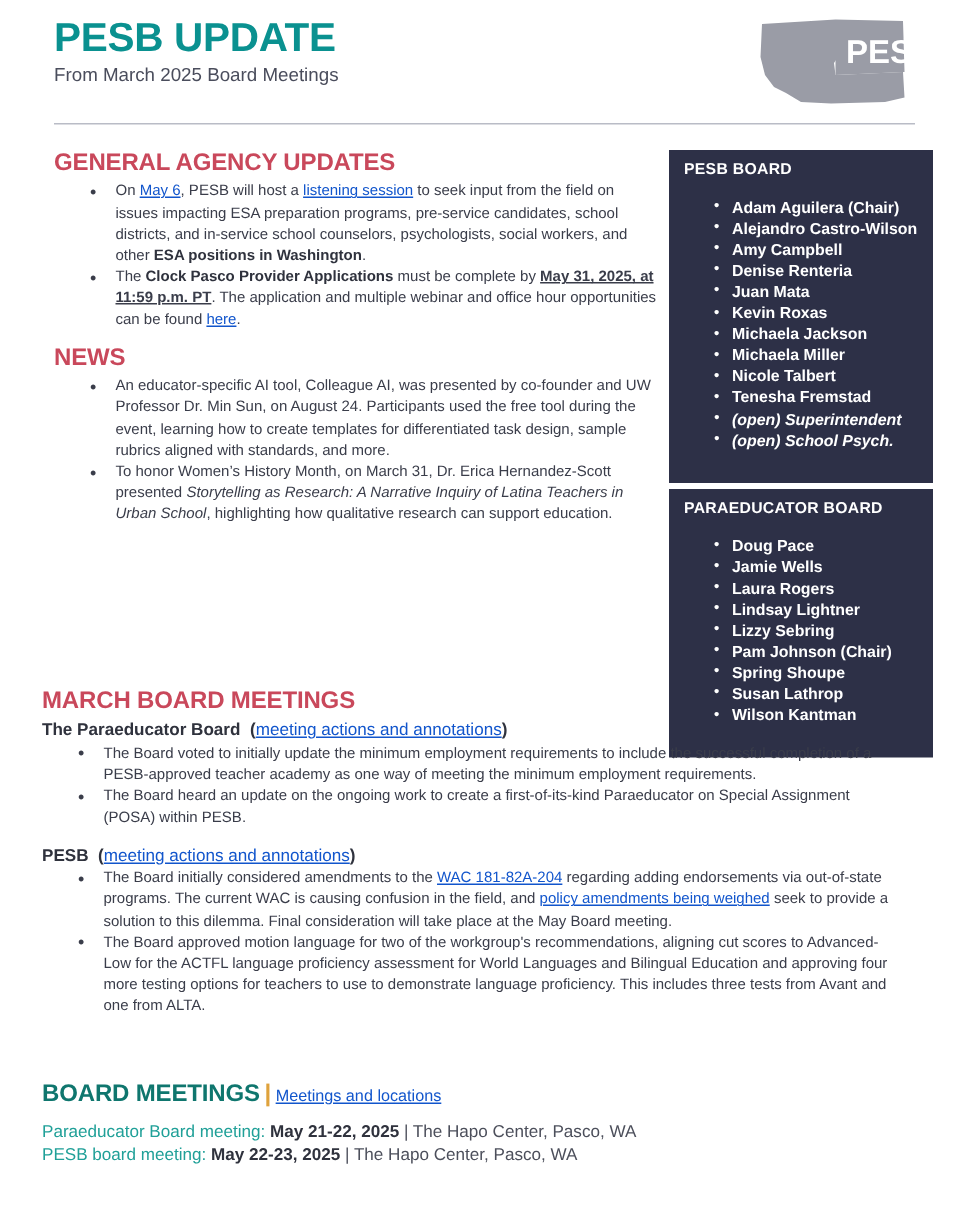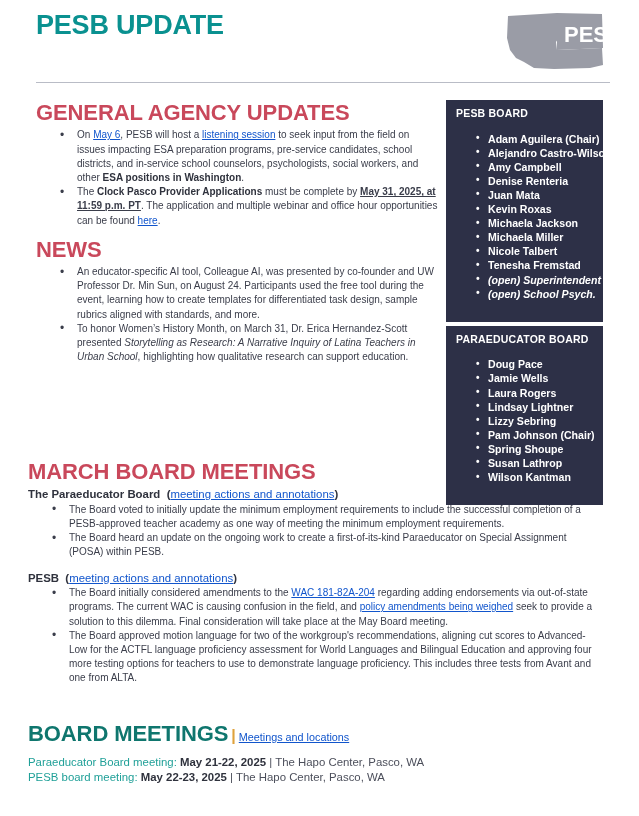--- a/index.html
+++ b/index.html
@@ -44,21 +44,21 @@
     width: 116px; height: 60px;
   }
   .hr {
     position: absolute;
     left: 36px; top: 82px;
     width: 574px; height: 1px;
     background: #b9bcc6;
   }
 
   
-  .sidebar { position: absolute; left: 446px; top: 100px; width: 157px; }
+  .sidebar { position: absolute; left: 446px; top: 100px; width: 176px; }
   .board-box {
     background: #2d3047;
     color: #ffffff;
     padding: 7px 8px 9px 8px;
   }
   .board-box + .board-box { margin-top: 4px; }
   .board-box h3 {
     margin: 0 0 2px 2px;
     font-size: 10.5px;
     font-weight: bold;
@@ -87,21 +87,21 @@
     color: #ffffff;
   }
   .board-box li.open-seat { font-style: italic; }
 
   
   .main { position: absolute; left: 36px; top: 100px; width: 404px; }
   .main-wide { position: absolute; left: 28px; width: 574px; }
 
   h2.section {
     margin: 0 0 3px 0;
-    font-size: 22px;
+    font-size: 16px;
     font-weight: bold;
     color: #c9485b;
     letter-spacing: -0.1px;
     line-height: 1.15;
   }
   h2.section.orange { color: #0f766e; }
 
   ul.body-list {
     margin: 0; padding: 0 0 0 41px;
     list-style: none;
@@ -146,20 +146,21 @@
   .pipe-sep { color: #dfa23c; font-weight: bold; padding: 0 3px; }
   .mtg-link { font-size: 10.8px; }
 </style>
 </head>
 <body>
 
 <div class="page">
 
   <div class="header">
     <div class="title">PESB UPDATE</div>
+    <div class="subtitle">From March 2025 Board Meetings</div>
     <div class="logo">
       <svg width="116" height="60" viewBox="0 0 116 60">
         <path d="M14 4 L63 1 L66 6 L70 3 L69 11 L64 16 L66 24 L62 30 L63 38 L108 36 L109 53 L96 56 L60 57 L40 56 L30 50 L22 46 L16 38 L13 26 Z" fill="#9a9ca6"></path>
         <path d="M63 1 L108 2 L109 36 L63 38 Z" fill="#9a9ca6"></path>
         <text x="70" y="30" font-family="Liberation Sans, sans-serif" font-size="22" font-weight="bold" fill="#ffffff">PESB</text>
       </svg>
     </div>
   </div>
   <div class="hr"></div>
 

